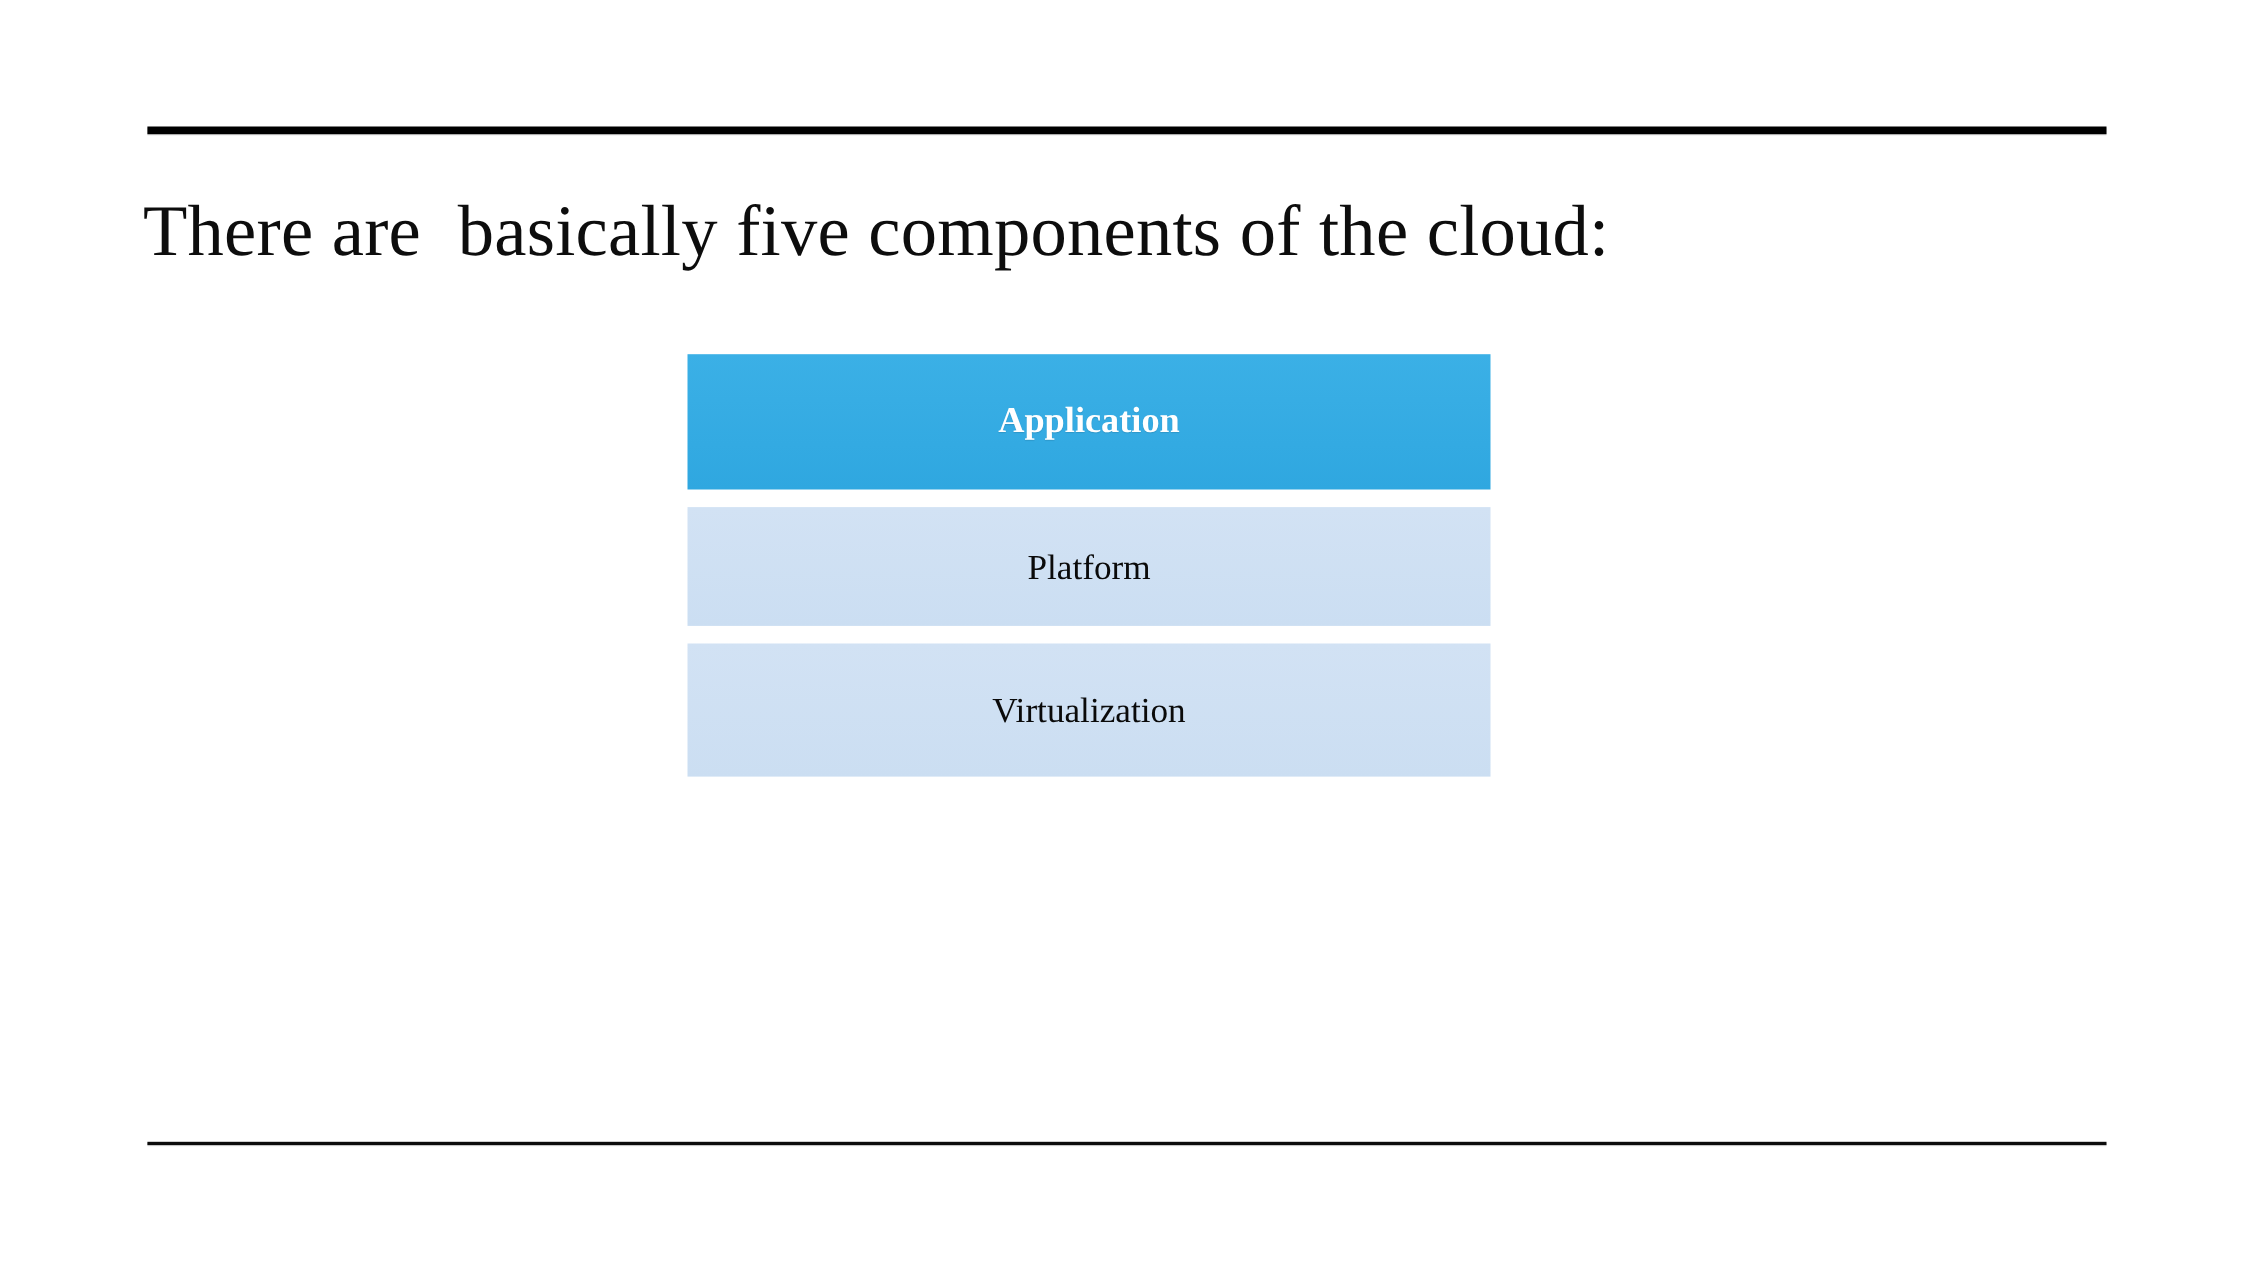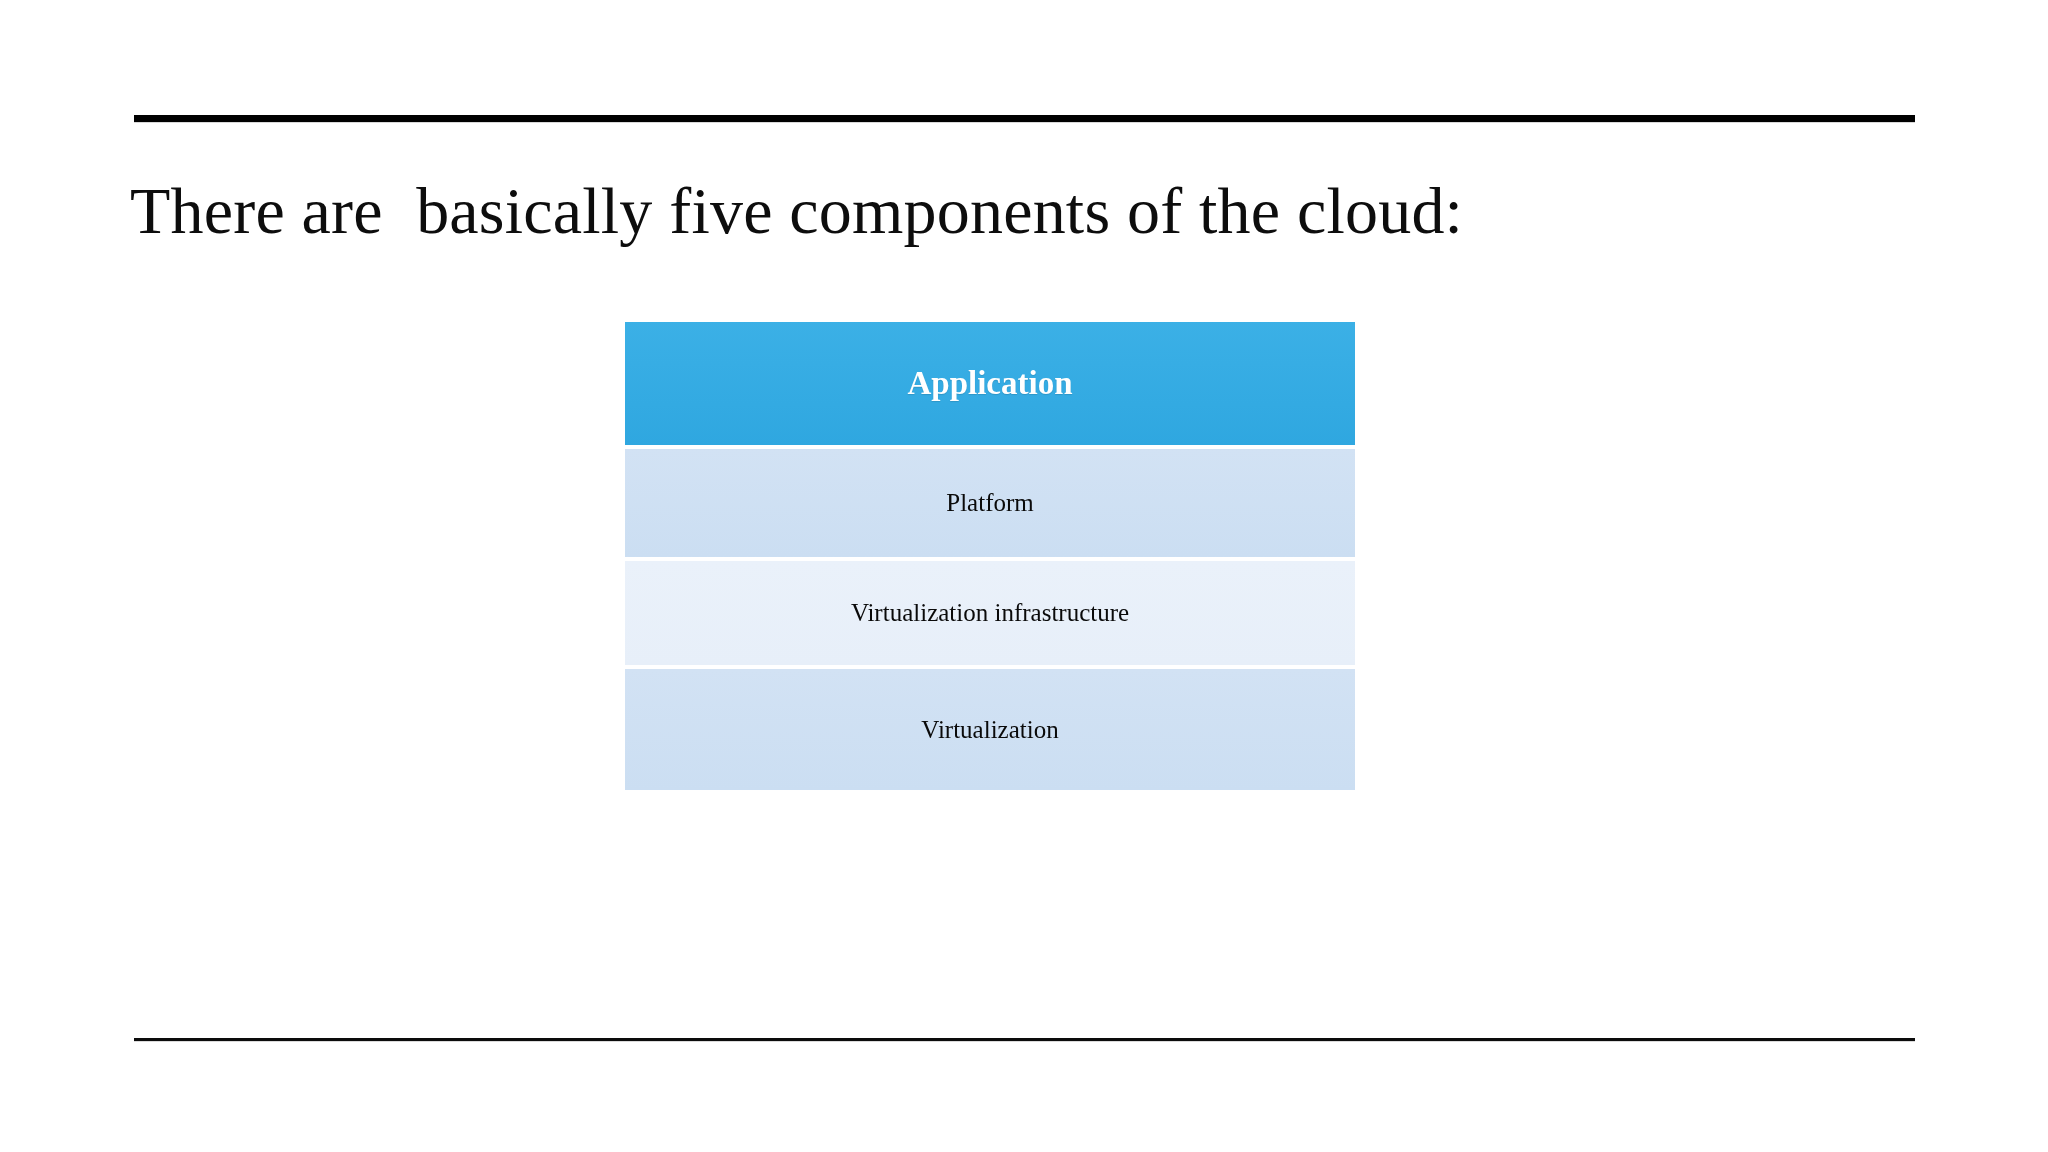--- a/index.html
+++ b/index.html
@@ -54,25 +54,25 @@
     left: 625px;
     top: 322px;
     width: 730px;
   }
   .layer {
     position: relative;
     width: 100%;
     display: flex;
     align-items: center;
     justify-content: center;
-    margin-bottom: 4px;
+    margin-bottom: 16px;
     box-sizing: border-box;
   }
   .layer-label {
-    font-size: 25px;
+    font-size: 32px;
     line-height: 1.2;
     text-align: center;
     color: #0a0a0a;
   }
   .layer.application {
     height: 123px;
     background: linear-gradient(180deg, #3bb0e6 0%, #2fa7e0 100%);
   }
   .layer.application .layer-label {
     color: #ffffff;
@@ -122,23 +122,20 @@
   <div class="stack">
 
     <div class="layer application">
       <span class="layer-label">Application</span>
     </div>
 
     <div class="layer platform">
       <span class="layer-label">Platform</span>
     </div>
 
-    <div class="layer vinfra">
-      <span class="layer-label">Virtualization infrastructure</span>
-    </div>
 
     <div class="layer virtualization">
       <span class="layer-label">Virtualization</span>
     </div>
 
 
   </div>
 
   <div class="bottom-rule"></div>
 

